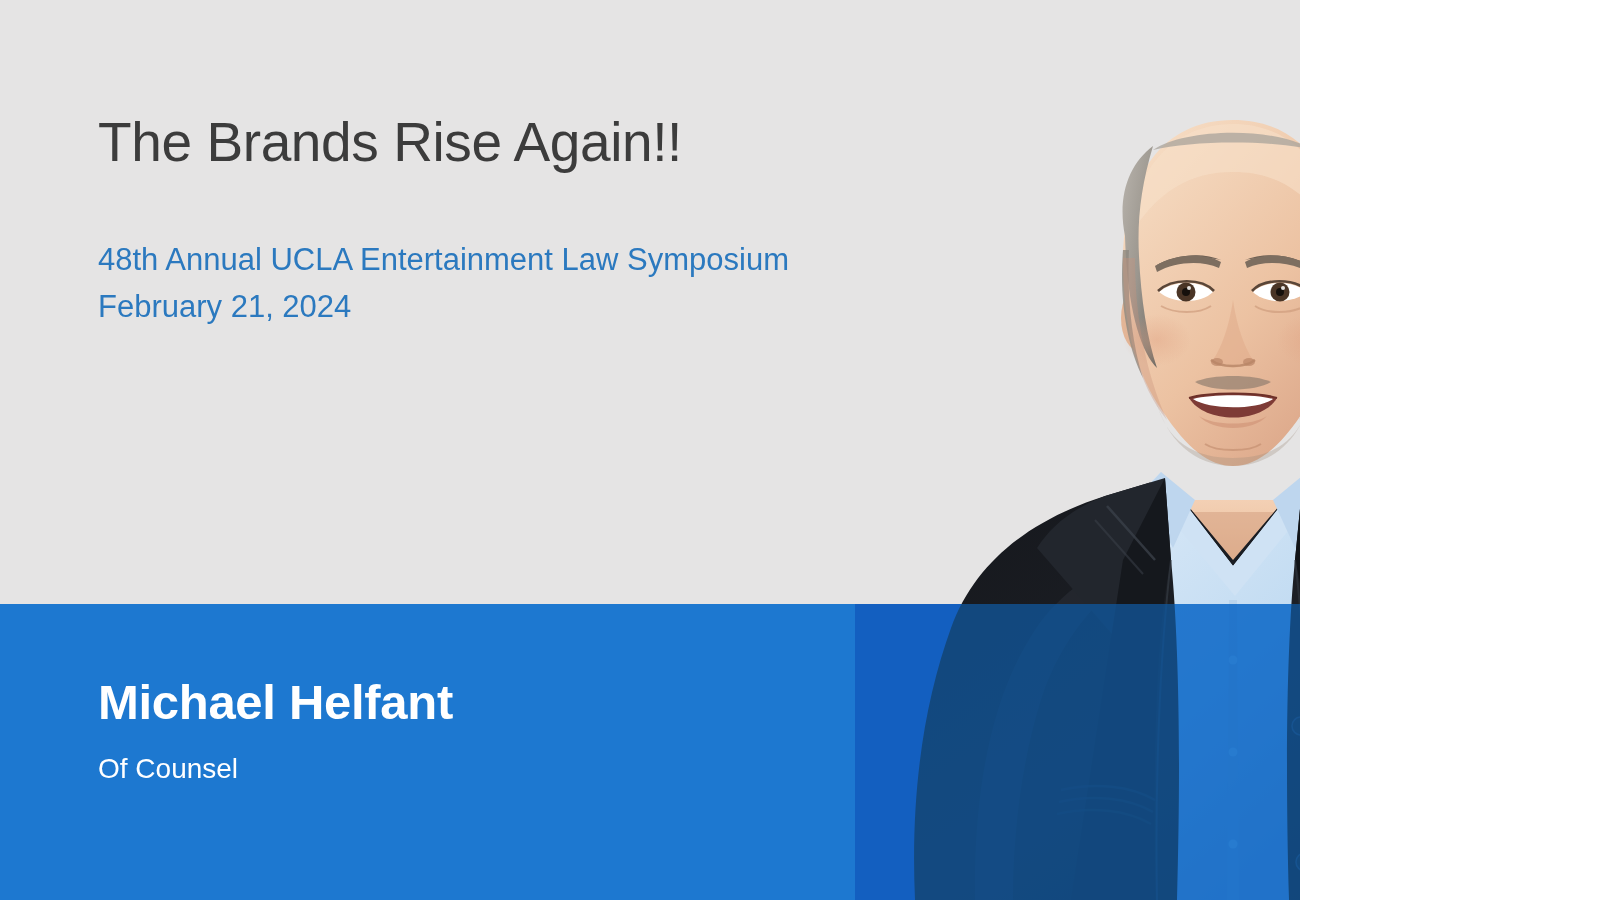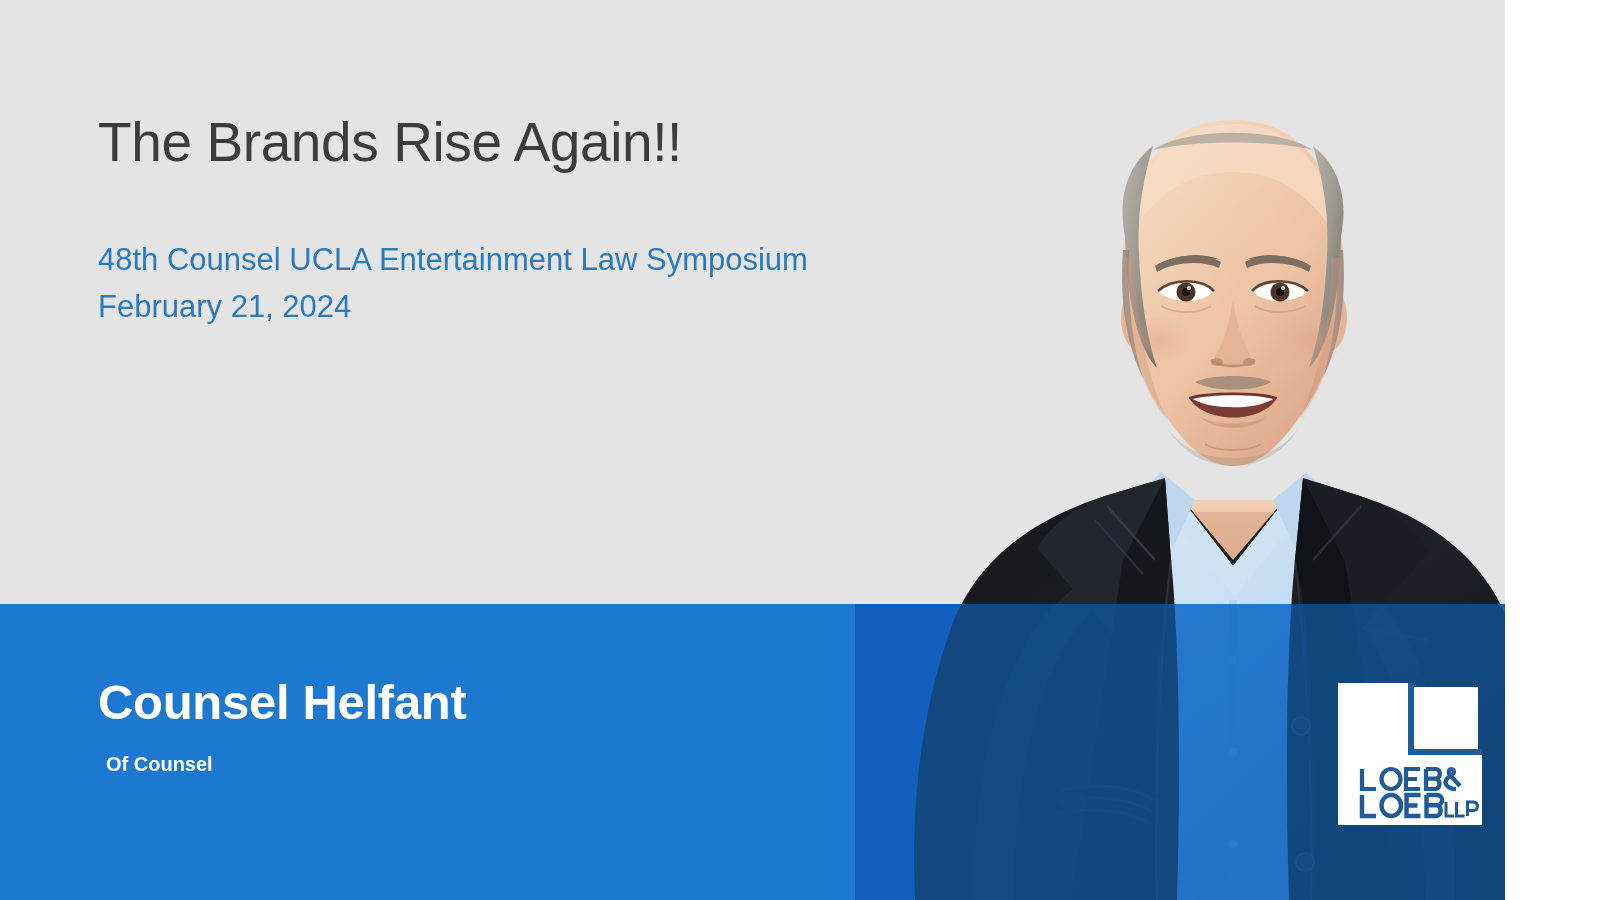--- a/index.html
+++ b/index.html
@@ -8,21 +8,21 @@
     padding: 0;
     background: #ffffff;
   }
   body {
     font-family: "Liberation Sans", sans-serif;
     -webkit-font-smoothing: antialiased;
   }
 
   .slide {
     position: relative;
-    width: 1505px;
+    width: 1300px;
     height: 900px;
     overflow: hidden;
     background: #e5e4e4;
   }
 
   
   .bg-top {
     position: absolute;
     left: 0; top: 0;
     width: 1600px; height: 604px;
@@ -116,25 +116,25 @@
   .person-name {
     font-size: 49px;
     font-weight: 700;
     color: #ffffff;
     letter-spacing: -0.3px;
     line-height: 1.1;
     margin: 0;
     white-space: nowrap;
   }
   .person-role {
-    font-size: 20px;
-    font-weight: 700;
+    font-size: 28px;
+    font-weight: 400;
     color: #ffffff;
     line-height: 1.2;
-    margin: 8px;
+    margin: 0;
     margin-top: 22px;
     white-space: nowrap;
   }
 
   
   .logo {
     position: absolute;
     left: 1338px;
     top: 683px;
     width: 144px;
@@ -300,27 +300,27 @@
       </svg>
     </div>
   </div>
 
   <div class="band-tint"></div>
   <div class="band-tint2"></div>
 
   <div class="headline-block">
     <h1 class="headline">The Brands Rise Again!!</h1>
     <div class="subline-block">
-      <p class="subline">48th Counsel UCLA Entertainment Law Symposium</p>
+      <p class="subline">48th Annual UCLA Entertainment Law Symposium</p>
       <p class="subline">February 21, 2024</p>
     </div>
   </div>
 
   <div class="name-block">
-    <div class="person-name">Counsel Helfant</div>
+    <div class="person-name">Michael Helfant</div>
     <div class="person-role">Of Counsel</div>
   </div>
 
   <div class="logo">
     <svg width="144" height="142" viewBox="0 0 144 142" xmlns="http://www.w3.org/2000/svg" role="img" aria-label="Loeb and Loeb LLP logo">
 
       <path d="M0 0 H70 V0 H70 V70 H144 V142 H0 Z" fill="#ffffff"></path>
 
       <rect x="76" y="4" width="64" height="62" fill="#ffffff"></rect>
 

